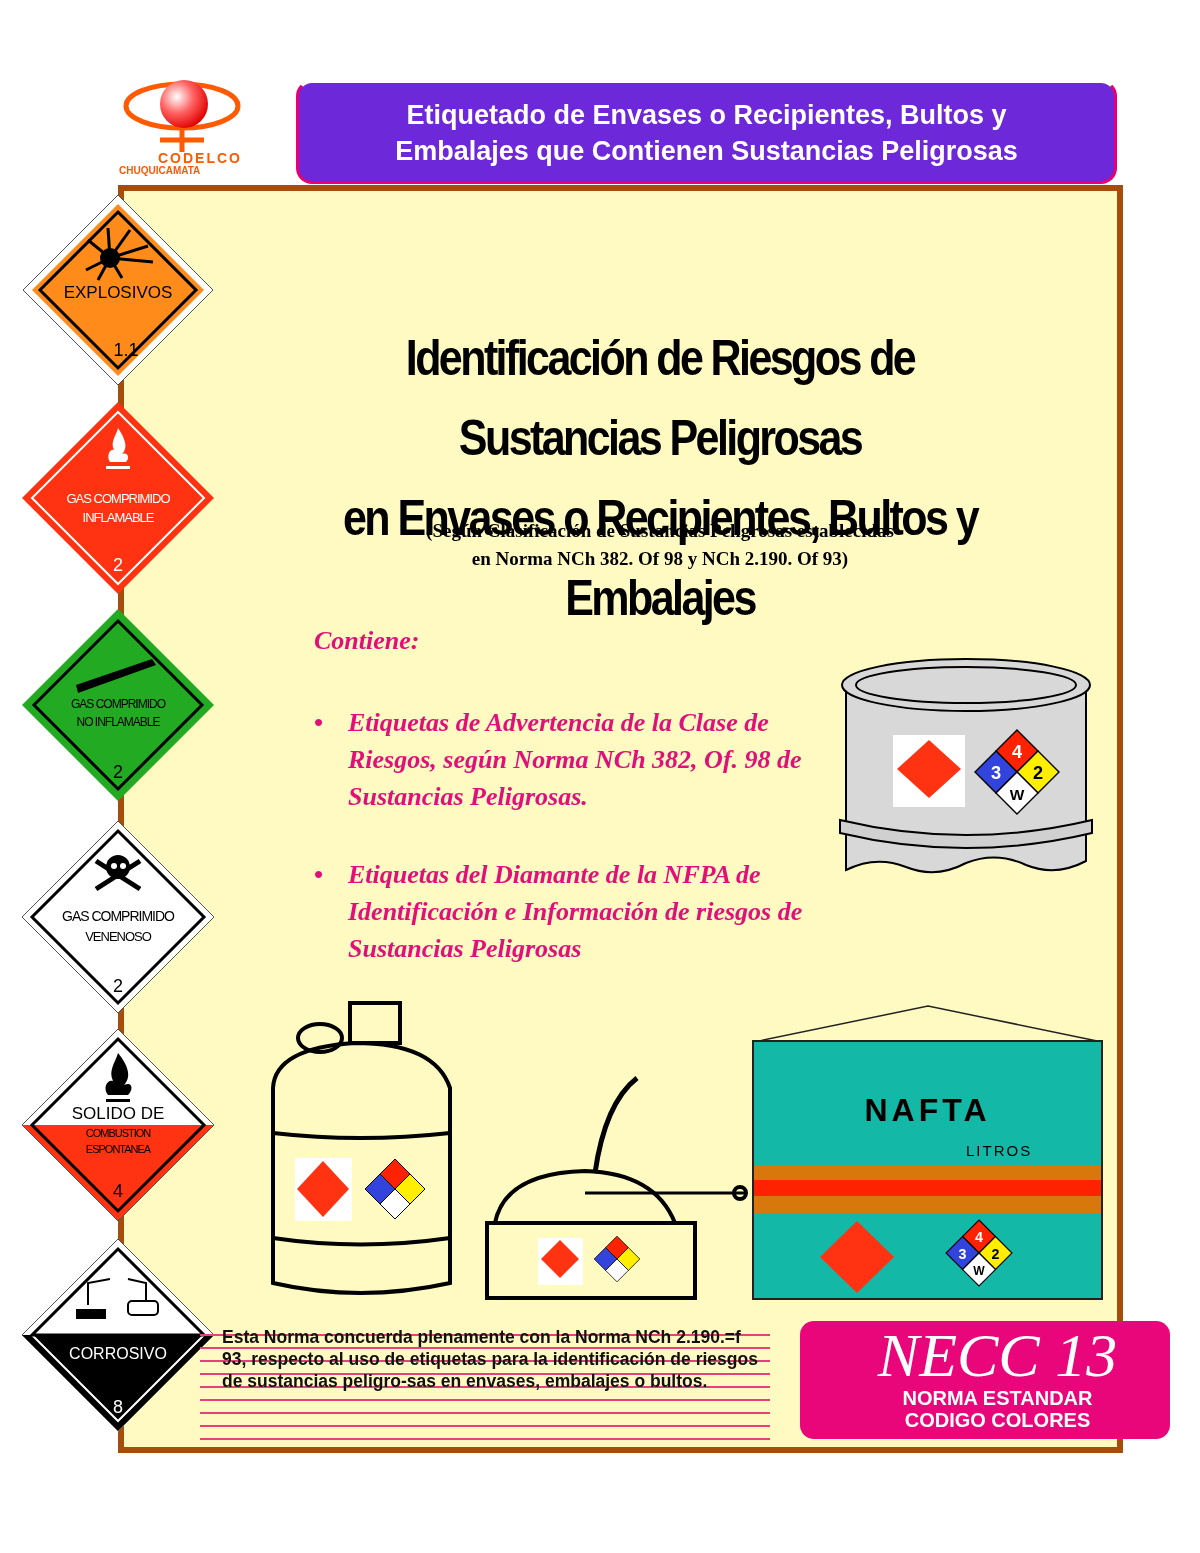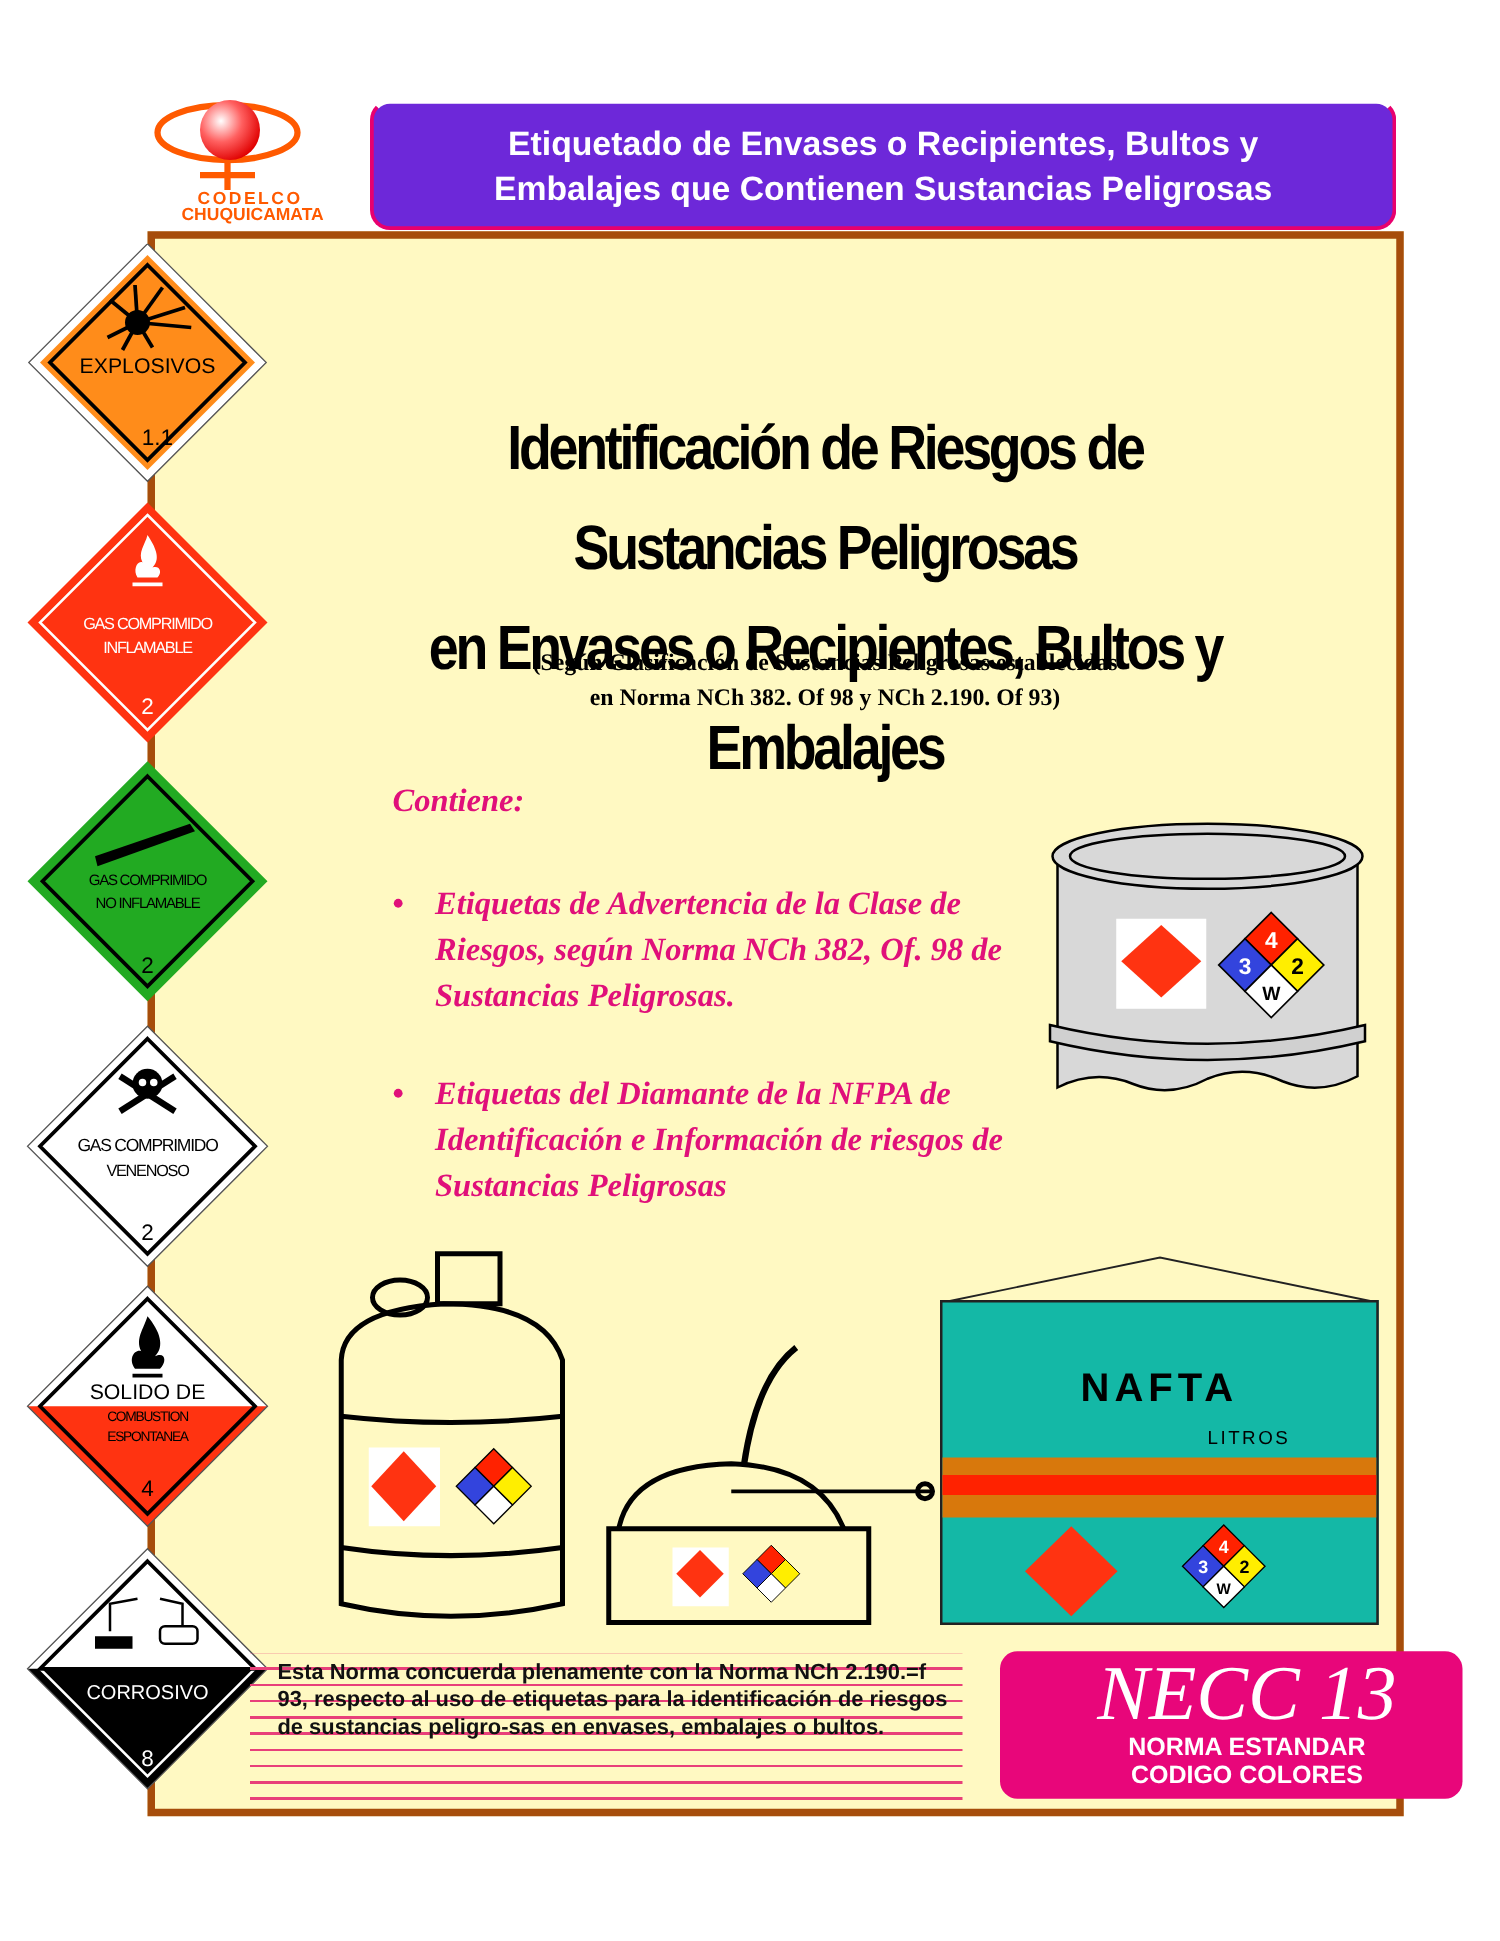--- a/index.html
+++ b/index.html
@@ -1,21 +1,21 @@
 <!DOCTYPE html>
 <html><head>
 <meta charset="utf-8">
 <style>
   html,body{margin:0;padding:0;background:#fff;}
   body{width:1200px;height:1553px;position:relative;overflow:hidden;font-family:"Liberation Sans",sans-serif;}
   .abs{position:absolute;}
   
   #logo{left:112px;top:78px;width:140px;height:100px;}
   #logo .co{position:absolute;left:10px;top:72px;width:120px;text-align:right;color:#ff5a00;font-weight:bold;font-size:14px;letter-spacing:2px;line-height:17px;}
-  #logo .sub{position:absolute;left:27px;top:88px;width:120px;text-align:right;color:#ff5a00;font-weight:bold;font-size:14px;letter-spacing:0px;line-height:10px;}
+  #logo .sub{position:absolute;left:7px;top:88px;width:120px;text-align:left;color:#ff5a00;font-weight:bold;font-size:10px;letter-spacing:0px;line-height:10px;}
   
   #banner{left:296px;top:80px;width:821px;height:104px;background:#6d28d9;border:3px solid #e8006e;border-top-color:#fff;border-radius:16px;box-sizing:border-box;color:#fff;text-align:center;font-weight:bold;font-size:27px;line-height:36px;padding-top:14px;}
   
   #panel{left:118px;top:185px;width:1005px;height:1268px;background:#fff9c2;border:6px solid #a64d0b;box-sizing:border-box;}
   #title{left:250px;top:318px;width:820px;text-align:center;font-family:"Liberation Sans Narrow","Liberation Sans",sans-serif;font-weight:bold;font-size:50px;line-height:80px;letter-spacing:-3px;color:#000;transform:scaleX(0.86);transform-origin:center;}
   #subtitle{left:300px;top:478px;width:720px;text-align:center;font-family:"Liberation Serif",serif;font-weight:bold;font-size:19px;line-height:28px;color:#000;margin-top:39px;}
   #contiene{left:314px;top:626px;font-family:"Liberation Serif",serif;font-style:italic;font-weight:bold;font-size:26px;color:#e0107a;}
   .bullet{position:absolute;left:314px;width:500px;font-family:"Liberation Serif",serif;font-style:italic;font-weight:bold;font-size:26px;line-height:37px;color:#e0107a;}
   .bullet .dot{position:absolute;left:0;top:0;font-style:normal;}
   .bullet .txt{position:absolute;left:34px;top:0;width:470px;}

